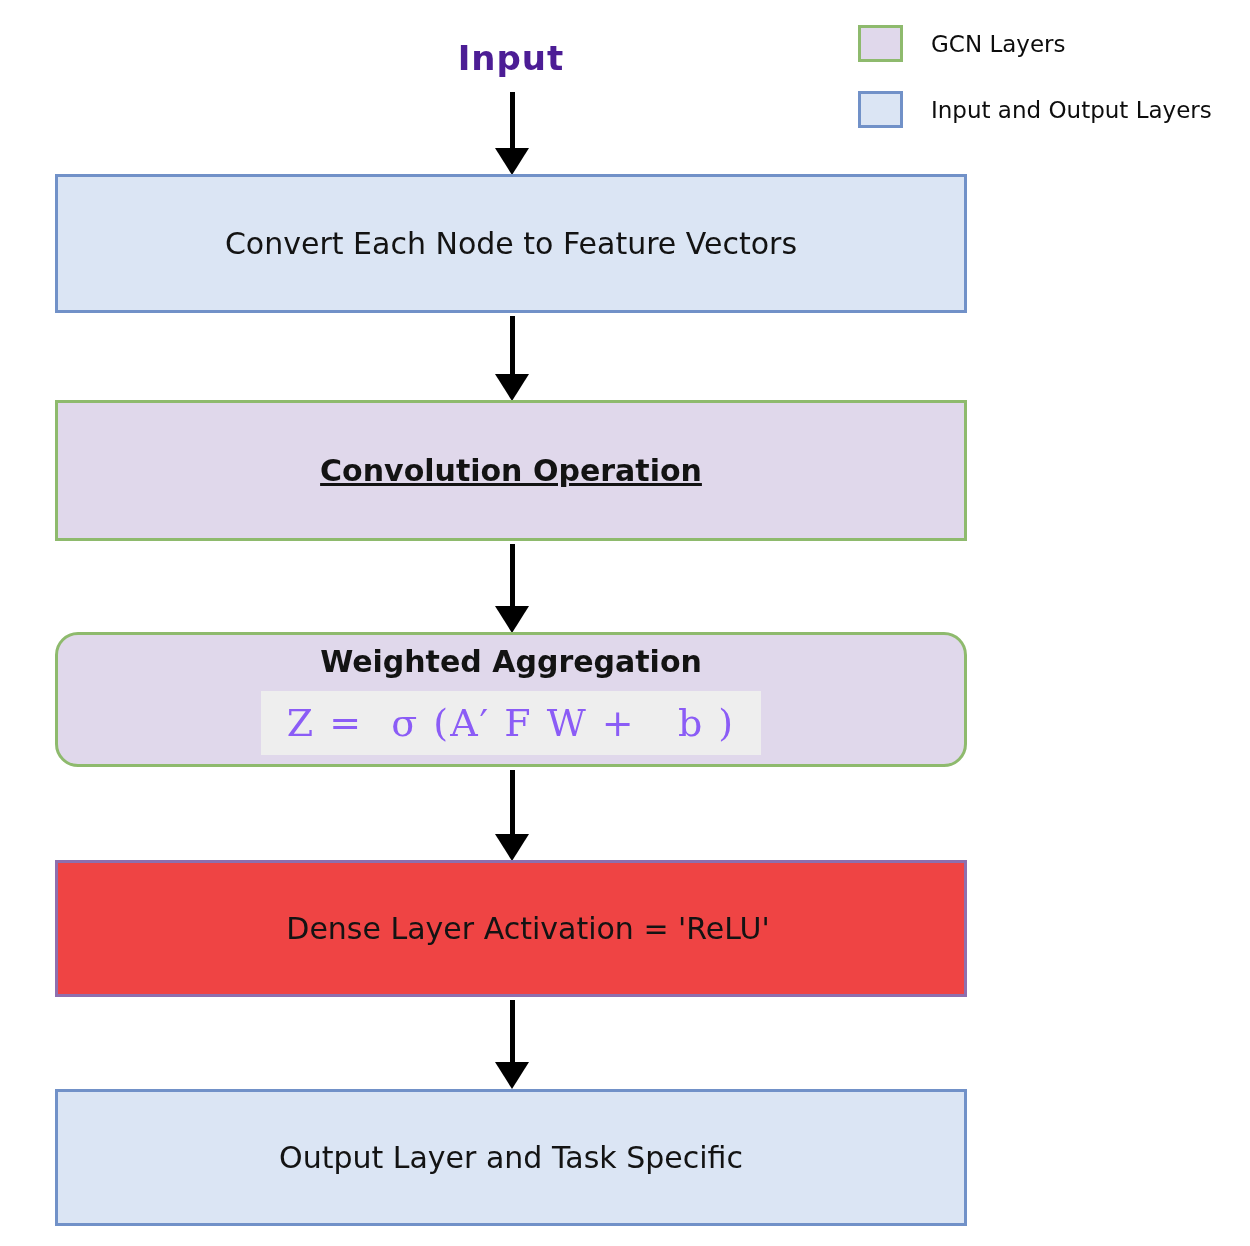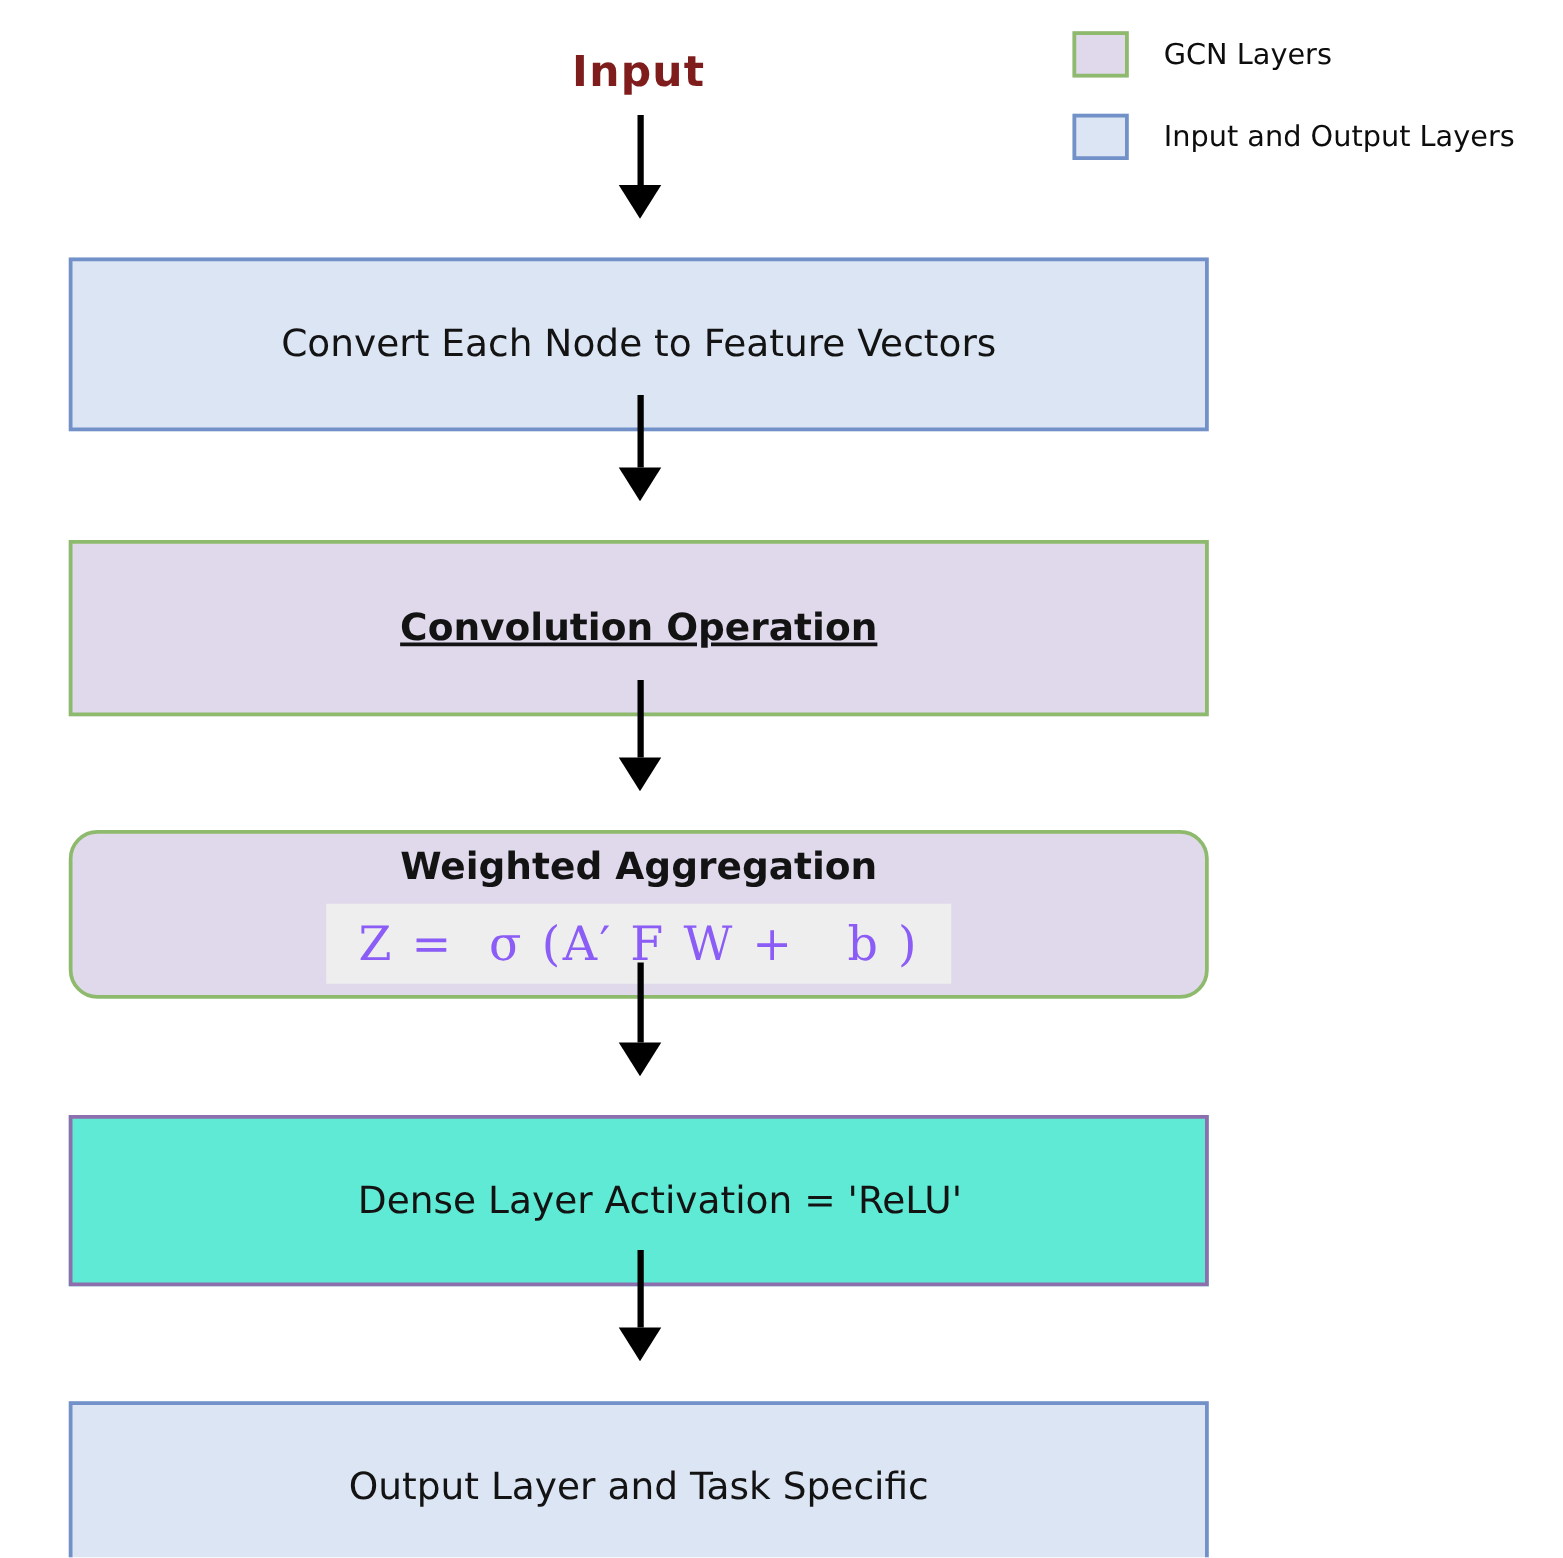--- a/index.html
+++ b/index.html
@@ -14,40 +14,39 @@
   }
 
   .page-title {
     position: absolute;
     top: 38px;
     left: 55px;
     width: 912px;
     text-align: center;
     font-size: 34px;
     font-weight: bold;
-    color: #7f1d1d;
+    color: #4c1d95;
     letter-spacing: 1px;
   }
 
   
   .box {
     position: absolute;
     left: 55px;
     width: 912px;
     display: flex;
     flex-direction: column;
     justify-content: center;
     align-items: center;
     text-align: left;
     color: #131313;
-    margin-top: 32px;
   }
   .io    { background: #dbe5f4; border: 3px solid #7191c8; }
   .gcn   { background: #e0d8eb; border: 3px solid #8eba6d; }
-  .dense { background: #5eead4; border: 3px solid #8e6fae; padding-left: 34px; }
+  .dense { background: #ef4444; border: 3px solid #8e6fae; padding-left: 34px; }
 
   .box-text    { font-size: 30px; }
   .box-heading { font-size: 30px; font-weight: bold; }
   .box-sub     { font-size: 29px; margin-top: 8px; }
 
   .formula {
     margin-top: 12px;
     background: #eeeeee;
     color: #8b5cf6;
     font-family: "DejaVu Serif", serif;

